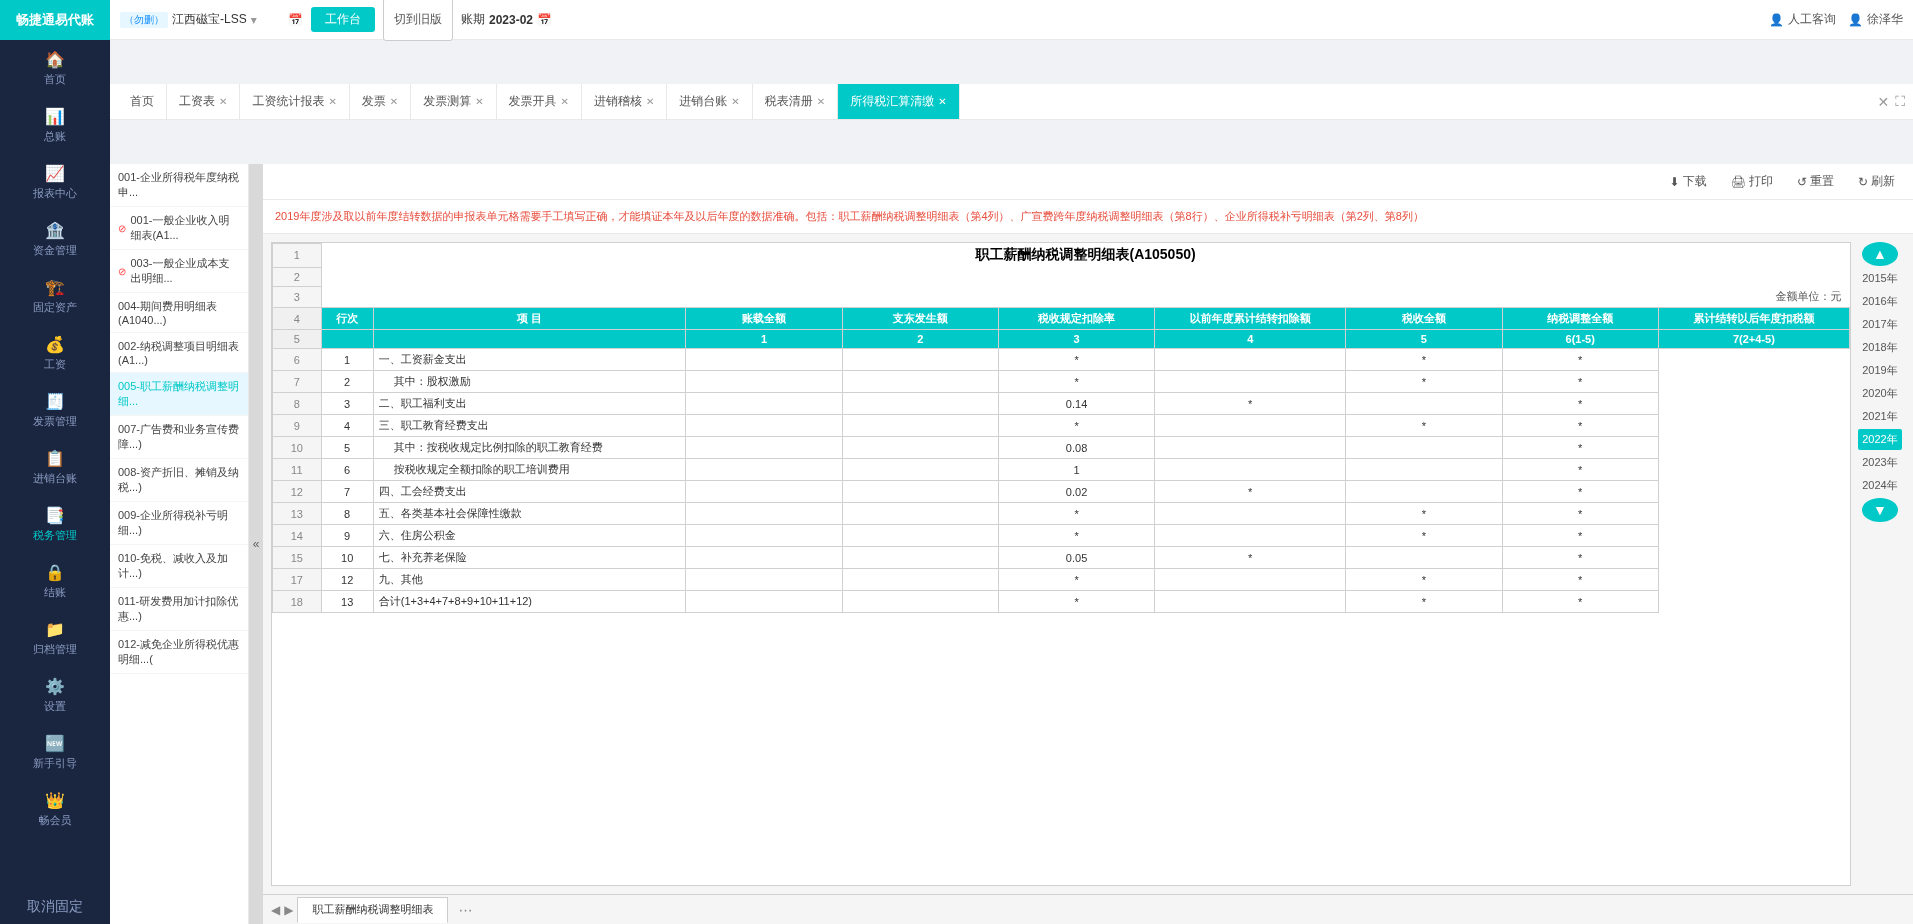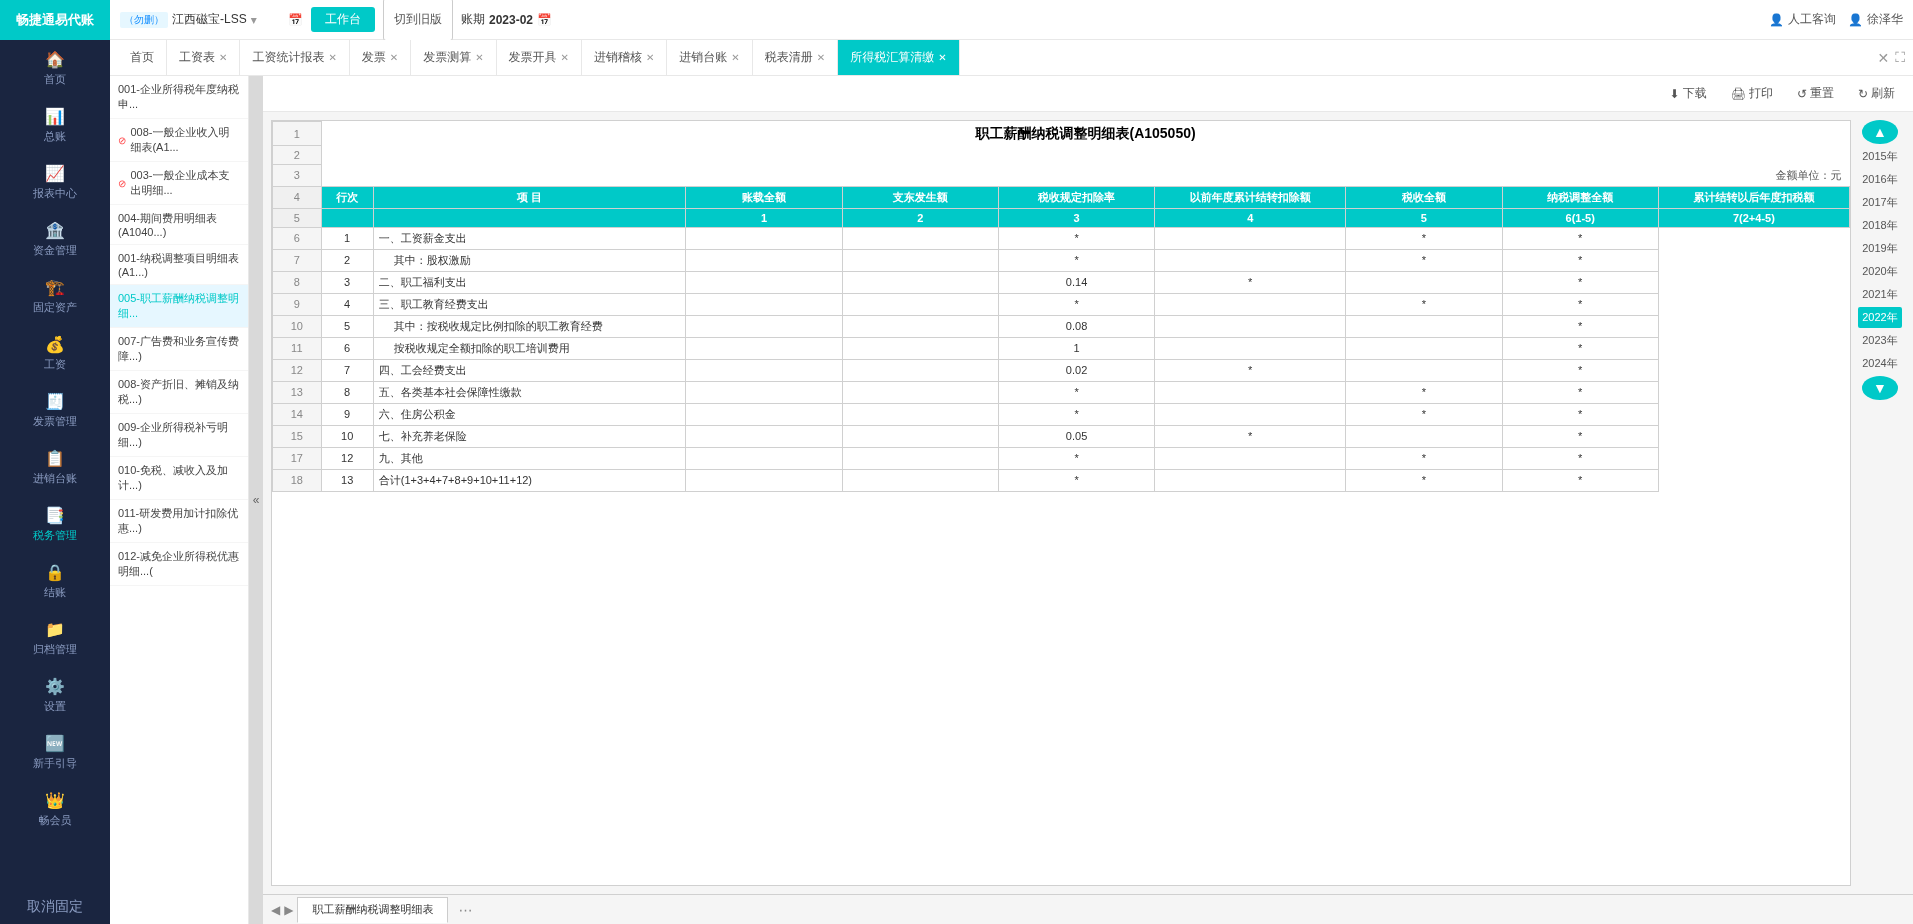--- a/index.html
+++ b/index.html
@@ -48,20 +48,21 @@
       padding: 8px 4px;
       cursor: pointer;
     }
 
     
     .main {
       flex: 1;
       display: flex;
       flex-direction: column;
       overflow: hidden;
+      gap: 44px;
     }
 
     
     .topbar {
       background: #fff;
       height: 40px;
       display: flex;
       align-items: center;
       padding: 0 10px;
       gap: 8px;
@@ -499,31 +500,31 @@
   </div>
 
   <div class="content">
 
     <div class="list-panel">
       <div class="list-item">
         <span>001-企业所得税年度纳税申...</span>
       </div>
       <div class="list-item">
         <span class="err">⊘</span>
-        <span>008-一般企业收入明细表(A1...</span>
+        <span>001-一般企业收入明细表(A1...</span>
       </div>
       <div class="list-item">
         <span class="err">⊘</span>
         <span>003-一般企业成本支出明细...</span>
       </div>
       <div class="list-item">
         <span>004-期间费用明细表(A1040...)</span>
       </div>
       <div class="list-item">
-        <span>001-纳税调整项目明细表(A1...)</span>
+        <span>002-纳税调整项目明细表(A1...)</span>
       </div>
       <div class="list-item active">
         <span>005-职工薪酬纳税调整明细...</span>
       </div>
       <div class="list-item">
         <span>007-广告费和业务宣传费障...)</span>
       </div>
       <div class="list-item">
         <span>008-资产折旧、摊销及纳税...)</span>
       </div>
@@ -557,20 +558,23 @@
         <div class="toolbar-btn">
           <span>↺</span>
           <span>重置</span>
         </div>
         <div class="toolbar-btn">
           <span>↻</span>
           <span>刷新</span>
         </div>
       </div>
 
+      <div class="notice-bar">
+        <span>2019年度涉及取以前年度结转数据的申报表单元格需要手工填写正确，才能填证本年及以后年度的数据准确。包括：职工薪酬纳税调整明细表（第4列）、广宣费跨年度纳税调整明细表（第8行）、企业所得税补亏明细表（第2列、第8列）</span>
+      </div>
 
       <div class="sheet-container">
 
         <div class="spreadsheet">
           <table class="sheet-table">
             <colgroup>
               <col style="width:28px">
               <col style="width:30px">
               <col style="width:180px">
               <col style="width:90px">

